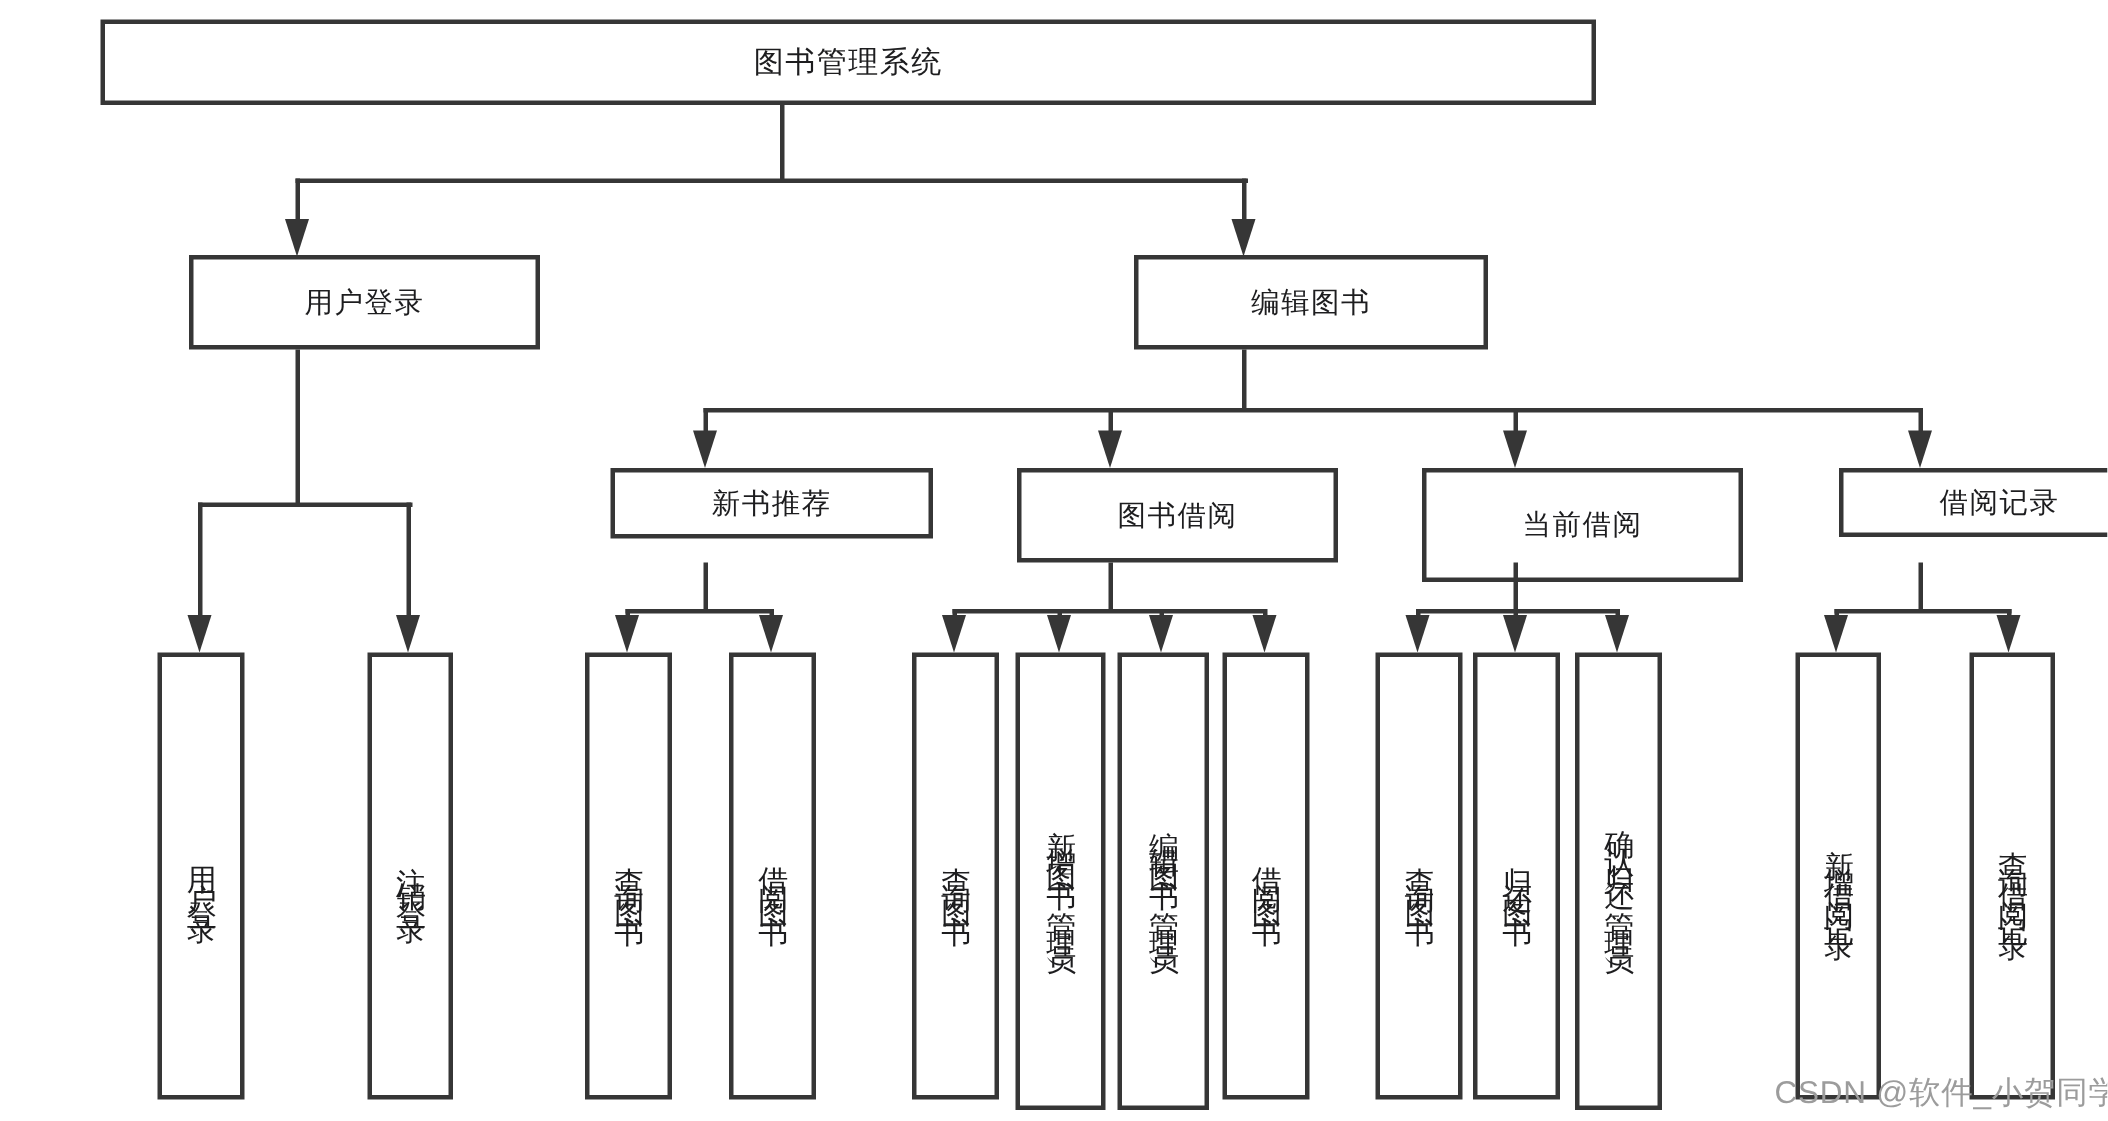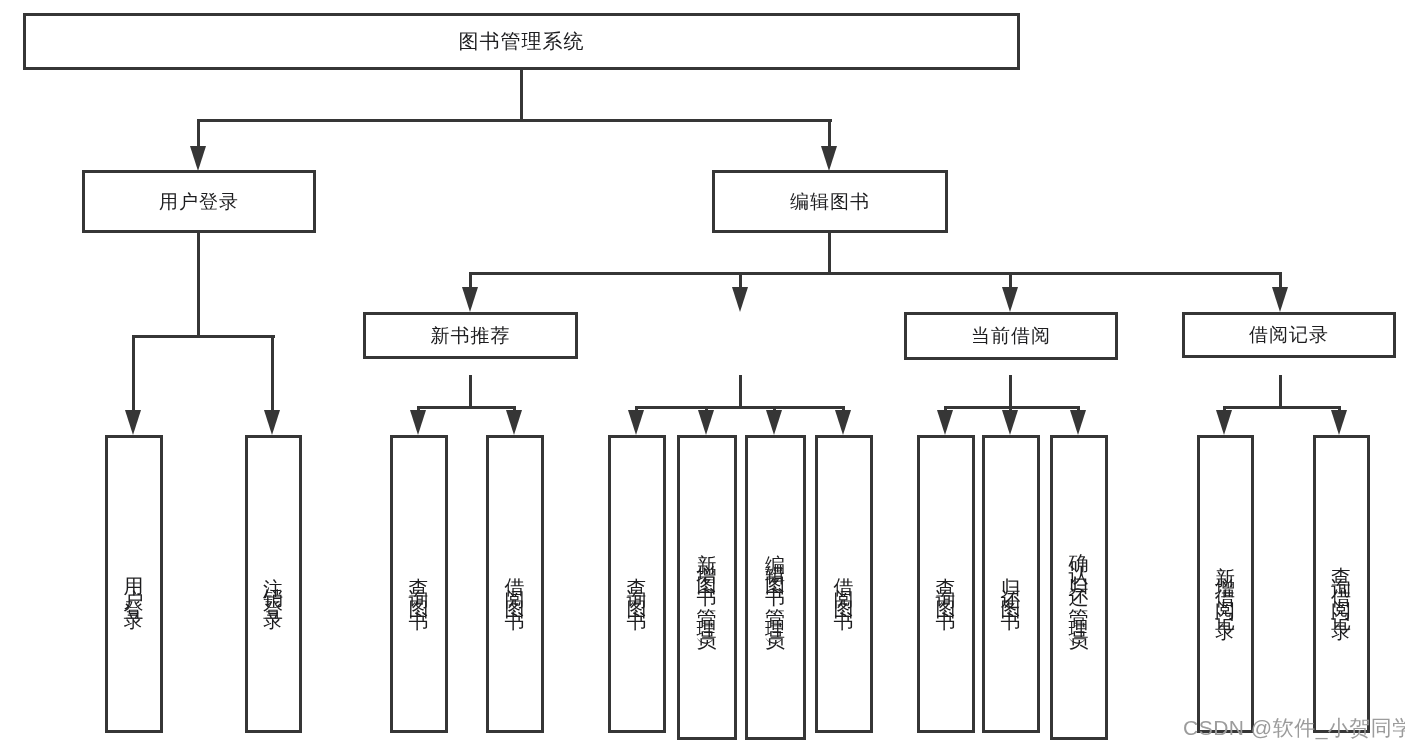--- a/index.html
+++ b/index.html
@@ -15,20 +15,21 @@
     position: absolute;
     box-sizing: border-box;
     border: 3px solid #363636;
     background: #ffffff;
     display: flex;
     align-items: center;
     justify-content: center;
     color: #1d1d1f;
     font-size: 19px;
     letter-spacing: 1px;
+    margin-left: 44px;
   }
   .node.root { font-size: 20px; }
   .vnode {
     position: absolute;
     box-sizing: border-box;
     border: 3px solid #363636;
     background: #ffffff;
     display: flex;
     align-items: center;
     justify-content: center;
@@ -102,21 +103,24 @@
   <div class="line" style="left:1009px;top:272px;width:3px;height:18px"></div>
   <div class="line" style="left:1279px;top:272px;width:3px;height:18px"></div>
   <div class="ah" style="left:462px;top:287px"></div>
   <div class="ah" style="left:732px;top:287px"></div>
   <div class="ah" style="left:1002px;top:287px"></div>
   <div class="ah" style="left:1272px;top:287px"></div>
 
   <div class="node" style="left:363px;top:312px;width:215px;height:47px">
     <span>新书推荐</span>
   </div>
-  <div class="node" style="left:904px;top:312px;width:214px;height:48px">
+  <div class="node" style="left:634px;top:312px;width:214px;height:63px">
+    <span>图书借阅</span>
+  </div>
+  <div class="node" style="left:904px;top:312px;width:214px;height:76px">
     <span>当前借阅</span>
   </div>
   <div class="node" style="left:1182px;top:312px;width:214px;height:46px">
     <span>借阅记录</span>
   </div>
 
   <div class="line" style="left:469px;top:375px;width:3px;height:33px"></div>
   <div class="line" style="left:417px;top:406px;width:99px;height:3px"></div>
   <div class="line" style="left:417px;top:406px;width:3px;height:6px"></div>
   <div class="line" style="left:513px;top:406px;width:3px;height:6px"></div>

